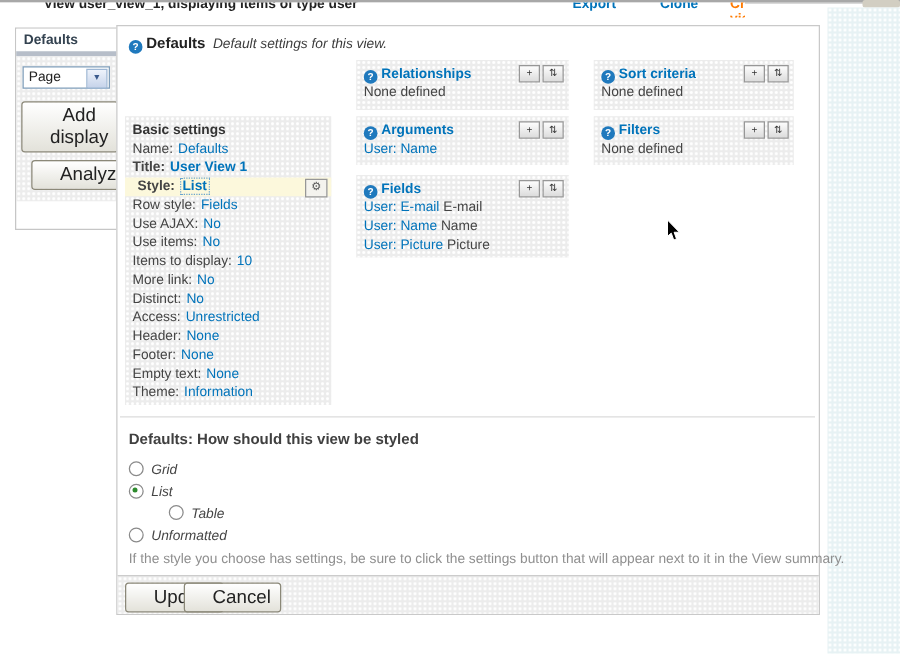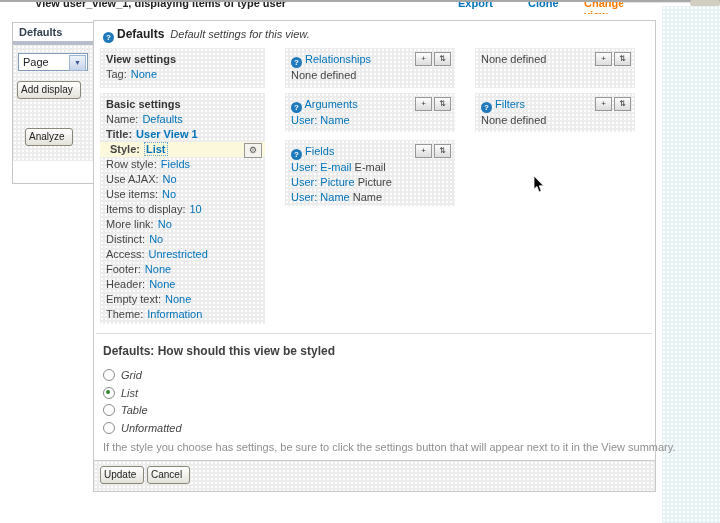--- a/index.html
+++ b/index.html
@@ -7,50 +7,50 @@
           font-family:"Liberation Sans", sans-serif;font-size:11px;color:#444;}
   .dots{background-color:#ececec;
         background-image:radial-gradient(circle,#ffffff 1px,rgba(255,255,255,0) 1.3px);
         background-size:4px 4px;}
   .dots-blue{background-color:#e7f2f4;
         background-image:radial-gradient(circle,#ffffff 1px,rgba(255,255,255,0) 1.3px);
         background-size:4px 4px;}
   a{text-decoration:none;color:#0073ba;cursor:pointer;}
   
   #topline{position:absolute;left:0;top:0;width:720px;height:2px;background:#a8a8a8;border-bottom:1px solid #e2e2e2;}
-  #titlebar{position:absolute;left:0;top:2px;width:596px;height:12px;overflow:hidden;background:#fff;padding-left:27px;}
+  #titlebar{position:absolute;left:0;top:2px;width:596px;height:12px;overflow:hidden;background:#fff;}
   #titlebar .vt{position:absolute;top:-5px;left:35px;font-weight:bold;color:#222;white-space:nowrap;}
   .toplink{position:absolute;top:-5px;font-weight:bold;}
   #scrollnub{position:absolute;left:690px;top:0;width:30px;height:6px;background:#d2cec2;border-radius:2px;}
   
   #rightstrip{position:absolute;left:662px;top:6px;width:58px;height:517px;}
   
   #sidebar{position:absolute;left:12px;top:22px;width:81px;height:160px;border:1px solid #c6c6c6;}
   #sidebar .tab{height:18px;background:#fff;font-weight:bold;color:#334250;padding:3px 0 0 6px;box-sizing:border-box;}
   #sidebar .tabbar{height:4px;background:#b7bec9;}
   #sidebar .body{position:relative;height:116px;}
   .selectbox{position:absolute;left:5px;top:8px;width:70px;height:18px;background:#fff;border:1px solid #7f9db9;box-sizing:border-box;}
   .selectbox .val{position:absolute;left:4px;top:2px;color:#222;}
   .selectbox .arrow{position:absolute;right:1px;top:1px;width:15px;height:14px;background:linear-gradient(#eef3fb,#c6d3ea);
       border:1px solid #9db6d4;font-size:7px;color:#3a5a8c;text-align:center;line-height:14px;}
   .btn{display:inline-block;background:linear-gradient(#ffffff,#e3e2da);border:1px solid #8b8878;border-radius:3px;
-       color:#222;font-size:10px;padding:2px 7px 3px 3px;cursor:pointer;font-family:"Liberation Sans",sans-serif;}
+       color:#222;font-size:15px;padding:2px 7px 3px 22px;cursor:pointer;font-family:"Liberation Sans",sans-serif;}
   #addDisplayBtn{position:absolute;left:4px;top:36px;}
   #analyzeBtn{position:absolute;left:12px;top:83px;}
   
   #mainpanel{position:absolute;left:93px;top:20px;width:561px;height:470px;border:1px solid #c9c9c9;background:#fff;}
   .panelheader{position:absolute;left:9px;top:6px;white-space:nowrap;}
   .panelheader .h{font-size:12px;font-weight:bold;color:#222;margin:0 6px 0 3px;}
   .panelheader .sub{font-style:italic;color:#3c3c3c;}
   .helpicon{display:inline-block;width:11px;height:11px;border-radius:50%;background:#1f79bd;color:#fff;
             font-size:8px;font-weight:bold;text-align:center;line-height:11px;vertical-align:-2px;}
   
   .block{position:absolute;box-sizing:border-box;padding:4px 6px;line-height:15px;}
   .block .btitle{font-weight:bold;color:#333;}
-  .block .btitle-link{font-weight:normal;}
+  .block .btitle-link{font-weight:bold;}
   .bbtns{position:absolute;right:4px;top:4px;}
   .miniBtn{display:inline-block;width:15px;height:12px;border:1px solid #979797;background:linear-gradient(#fdfdfd,#dcdcdc);
            font-size:8px;line-height:11px;text-align:center;color:#333;vertical-align:top;margin-left:2px;cursor:pointer;}
   .row{white-space:nowrap;}
   .row .lbl{color:#444;margin-right:4px;}
   .row.boldrow .lbl, .row.boldrow a{font-weight:bold;}
   .row.hilite{background:#fcf8dc;margin:0 -6px;padding:0 6px 0 10px;position:relative;}
   .row.hilite a{border:1px dotted #6aa4cf;padding:0 1px;}
   .gearBtn{position:absolute;right:3px;top:1px;width:16px;height:13px;border:1px solid #979797;
            background:#f4f3ee;font-size:9px;line-height:12px;text-align:center;color:#555;cursor:pointer;
@@ -63,21 +63,21 @@
   #blk-arguments{left:191px;top:72px;width:170px;height:39px;}
   #blk-filters{left:381px;top:72px;width:160px;height:39px;}
   #blk-fields{left:191px;top:119px;width:170px;height:66px;}
   
   #subdivider{position:absolute;left:2px;top:312px;width:556px;height:1px;background:#dcdcdc;}
   #subtitle{position:absolute;left:9px;top:323px;font-size:12px;font-weight:bold;color:#404040;}
   .radiorow{position:absolute;left:9px;white-space:nowrap;cursor:pointer;font-style:italic;}
   .radio{display:inline-block;width:10px;height:10px;border:1px solid #8a8a8a;border-radius:50%;background:#fff;
          position:relative;vertical-align:-2px;margin-right:6px;}
   .radio.checked::after{content:"";position:absolute;left:2px;top:2px;width:4px;height:4px;border-radius:50%;background:#2e8b2e;}
-  #opt0{top:348px;} #opt1{top:366px;} #opt2{top:383px;} #opt3{top:401px;}
+  #opt0{top:348px;} #opt1{top:366px;} #opt2{top:383px;margin-left:32px;} #opt3{top:401px;}
   #subhelp{position:absolute;left:9px;top:420px;color:#8f8f8f;white-space:nowrap;}
   #btnbar{position:absolute;left:0;right:0;bottom:0;height:31px;border-top:1px solid #cccccc;box-sizing:border-box;}
   #btnbar .btn{position:absolute;top:5px;}
   #updateBtn{left:6px;}
   #cancelBtn{left:53px;}
   
   #cursor{position:absolute;left:533px;top:176px;}
 </style>
 </head>
 <body>
@@ -108,59 +108,57 @@
       <button class="btn" id="analyzeBtn">Analyze</button>
     </div>
   </div>
 
   <div id="mainpanel">
 
     <div class="panelheader">
       <span class="helpicon">?</span><span class="h">Defaults</span><span class="sub">Default settings for this view.</span>
     </div>
 
-    <div class="block dots" id="blk-viewsettings">
-      <div class="btitle">View settings</div>
-      <div class="row">
-        <span class="lbl">Tag:</span><a>None</a>
-      </div>
-    </div>
 
     <div class="block dots" id="blk-relationships">
       <div>
         <span class="helpicon">?</span>
         <a class="btitle-link">Relationships</a>
       </div>
       <div class="bbtns">
         <span class="miniBtn">+</span><span class="miniBtn">⇅</span>
       </div>
       <div class="row">None defined</div>
     </div>
 
     <div class="block dots" id="blk-sort">
+      <div>
+        <span class="helpicon">?</span>
+        <a class="btitle-link">Sort criteria</a>
+      </div>
       <div class="bbtns">
         <span class="miniBtn">+</span><span class="miniBtn">⇅</span>
       </div>
       <div class="row">None defined</div>
     </div>
 
     <div class="block dots" id="blk-basic">
       <div class="btitle">Basic settings</div>
       <div class="row"><span class="lbl">Name:</span><a>Defaults</a></div>
       <div class="row boldrow"><span class="lbl">Title:</span><a>User View 1</a></div>
       <div class="row boldrow hilite"><span class="lbl">Style:</span><a>List</a><span class="gearBtn">⚙</span></div>
       <div class="row"><span class="lbl">Row style:</span><a>Fields</a></div>
       <div class="row"><span class="lbl">Use AJAX:</span><a>No</a></div>
       <div class="row"><span class="lbl">Use items:</span><a>No</a></div>
       <div class="row"><span class="lbl">Items to display:</span><a>10</a></div>
       <div class="row"><span class="lbl">More link:</span><a>No</a></div>
       <div class="row"><span class="lbl">Distinct:</span><a>No</a></div>
       <div class="row"><span class="lbl">Access:</span><a>Unrestricted</a></div>
+      <div class="row"><span class="lbl">Header:</span><a>None</a></div>
       <div class="row"><span class="lbl">Footer:</span><a>None</a></div>
-      <div class="row"><span class="lbl">Header:</span><a>None</a></div>
       <div class="row"><span class="lbl">Empty text:</span><a>None</a></div>
       <div class="row"><span class="lbl">Theme:</span><a>Information</a></div>
     </div>
 
     <div class="block dots" id="blk-arguments">
       <div>
         <span class="helpicon">?</span>
         <a class="btitle-link">Arguments</a>
       </div>
       <div class="bbtns">
@@ -182,22 +180,22 @@
 
     <div class="block dots" id="blk-fields">
       <div>
         <span class="helpicon">?</span>
         <a class="btitle-link">Fields</a>
       </div>
       <div class="bbtns">
         <span class="miniBtn">+</span><span class="miniBtn">⇅</span>
       </div>
       <div class="row"><a>User: E-mail</a> <span>E-mail</span></div>
+      <div class="row"><a>User: Name</a> <span>Name</span></div>
       <div class="row"><a>User: Picture</a> <span>Picture</span></div>
-      <div class="row"><a>User: Name</a> <span>Name</span></div>
     </div>
 
     <div id="subdivider"></div>
     <div id="subtitle">Defaults: How should this view be styled</div>
 
     <div class="radiorow" id="opt0">
       <span class="radio"></span><span>Grid</span>
     </div>
     <div class="radiorow" id="opt1">
       <span class="radio checked"></span><span>List</span>

